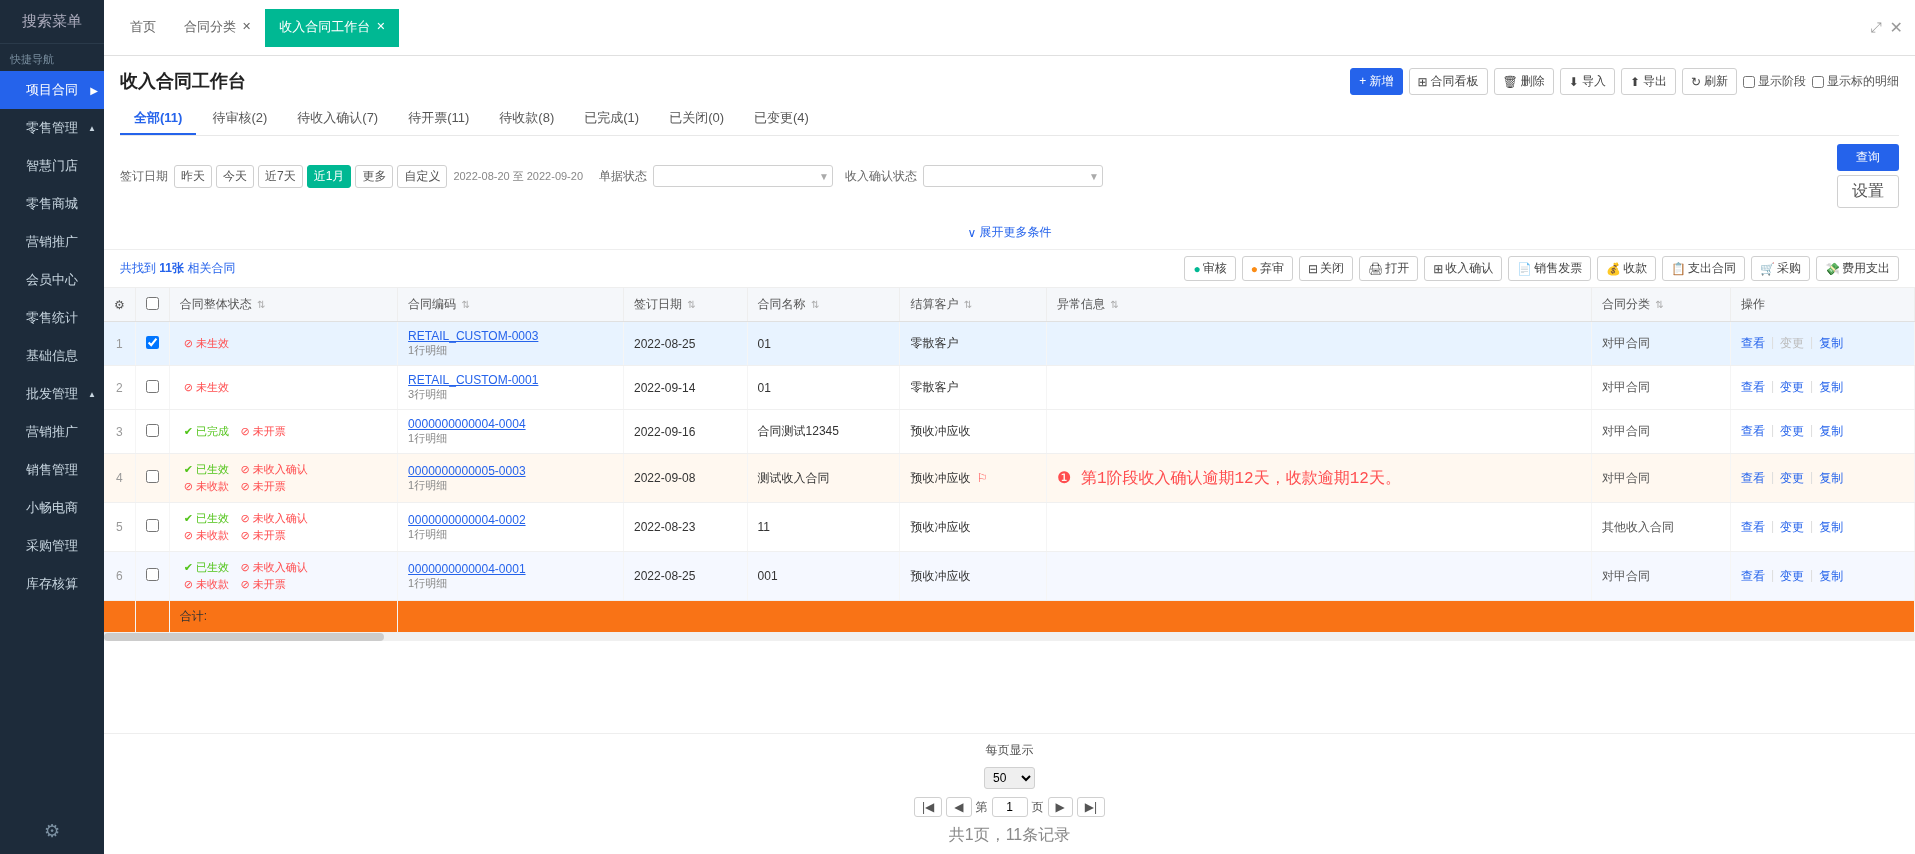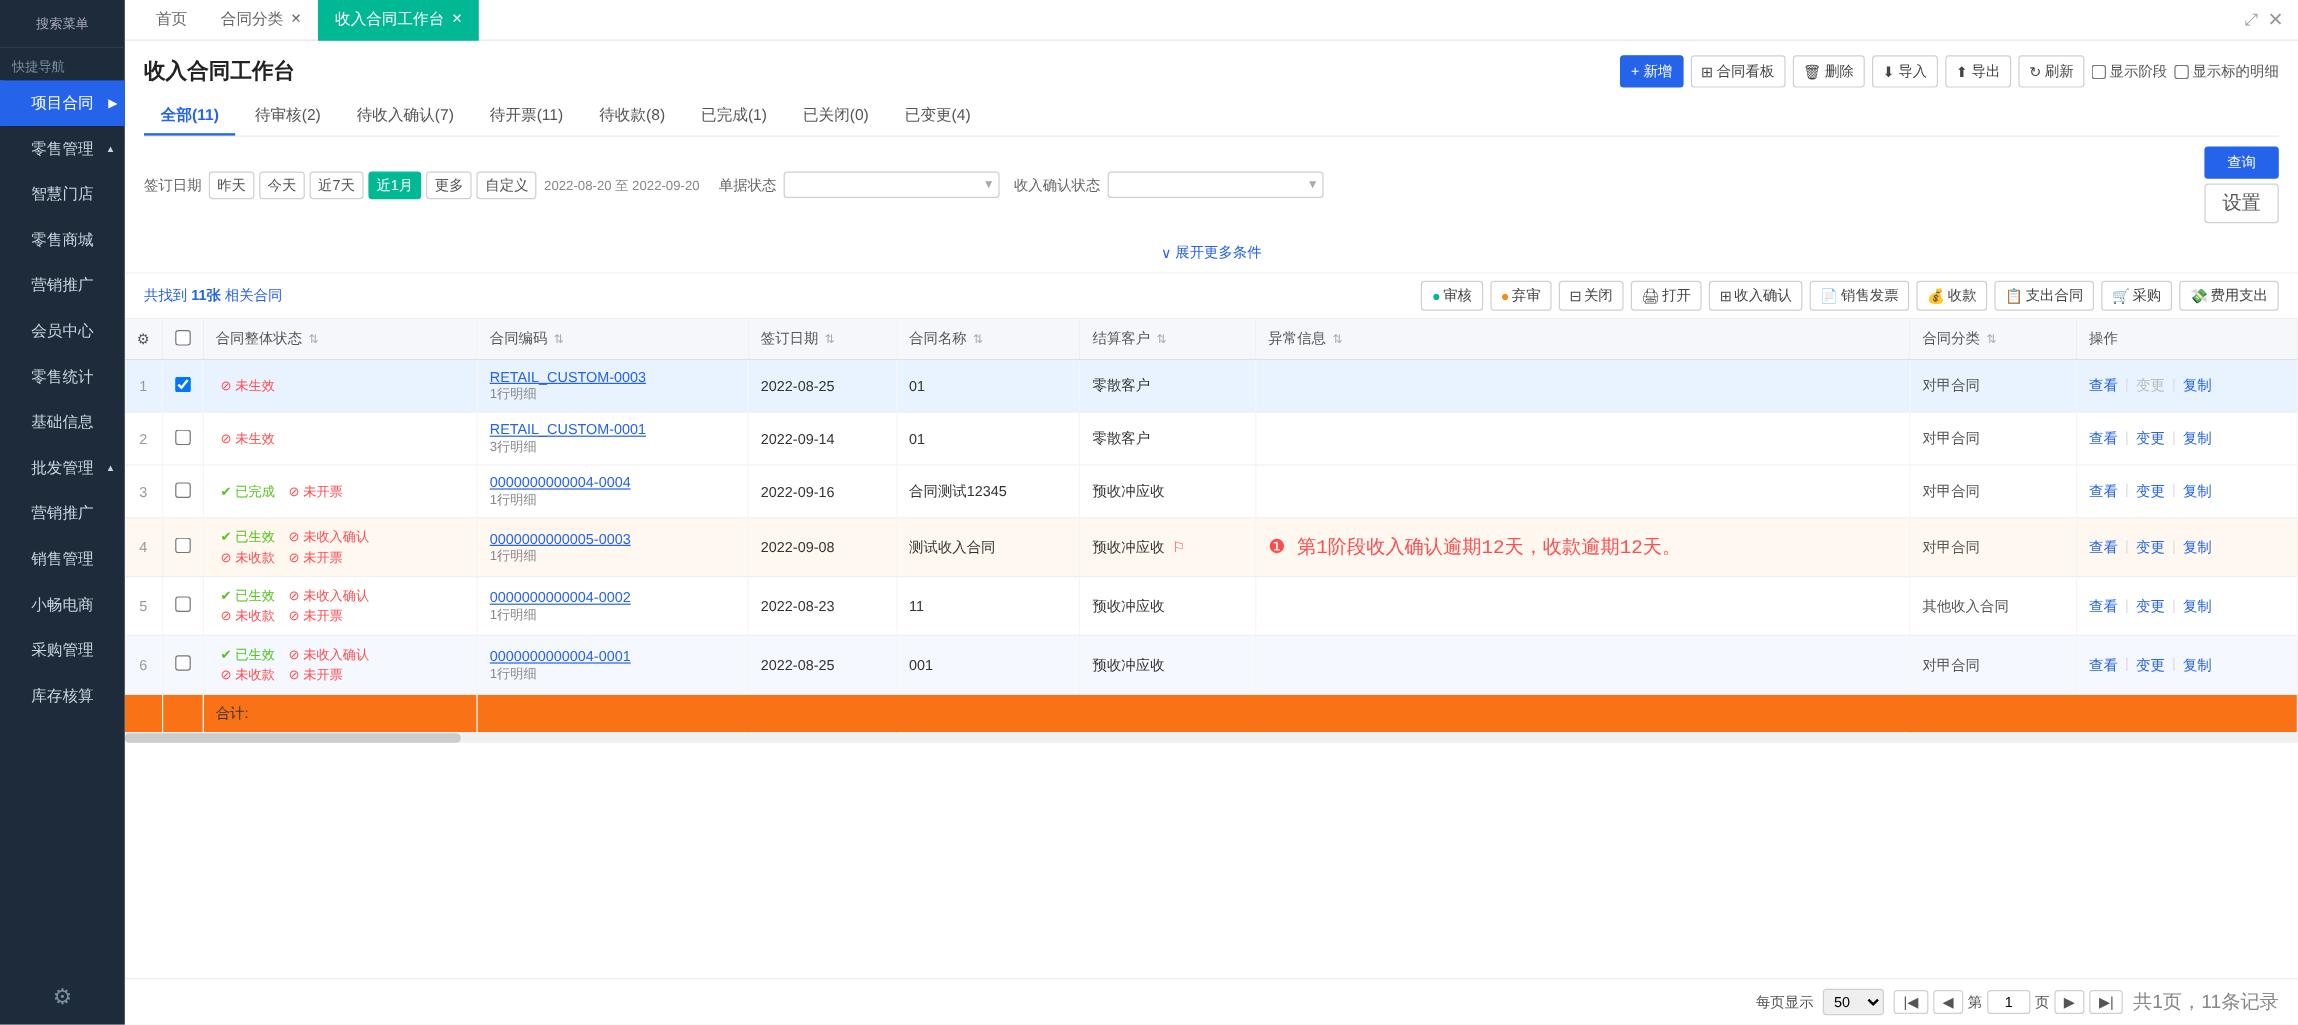--- a/index.html
+++ b/index.html
@@ -1,31 +1,31 @@
 <!DOCTYPE html>
 <html><head>
   <meta charset="utf-8">
   <style>
     * { box-sizing: border-box; margin: 0; padding: 0; }
     body { font-family: 'Microsoft YaHei', Arial, sans-serif; font-size: 12px; background: #f0f2f5; color: #333; display: flex; height: 854px; overflow: hidden; }
 
     
     .sidebar { width: 104px; background: #1d2b3a; display: flex; flex-direction: column; height: 100%; flex-shrink: 0; }
-    .sidebar-search { padding: 12px 8px; color: #aab; font-size: 11px; cursor: pointer; text-align: center; border-bottom: 1px solid #2a3a4a; }
+    .sidebar-search { padding: 12px 8px; color: #aab; font-size: 15px; cursor: pointer; text-align: center; border-bottom: 1px solid #2a3a4a; }
     .sidebar-nav-label { color: #7a8fa0; font-size: 11px; padding: 8px 10px 4px; }
     .sidebar-item { color: #c8d6e0; font-size: 13px; padding: 10px 0; text-align: center; cursor: pointer; position: relative; }
     .sidebar-item.active { background: #2563eb; color: #fff; }
     .sidebar-item.has-arrow::after { content: '▲'; font-size: 8px; position: absolute; right: 8px; top: 50%; transform: translateY(-50%); }
     .sidebar-bottom { margin-top: auto; padding: 12px 0; text-align: center; color: #7a8fa0; font-size: 18px; cursor: pointer; }
 
     
     .main { flex: 1; display: flex; flex-direction: column; overflow: hidden; }
 
     
-    .top-tabs { background: #fff; display: flex; align-items: center; border-bottom: 1px solid #e0e0e0; padding: 0 12px; height: 34px; flex-shrink: 0; }
+    .top-tabs { background: #fff; display: flex; align-items: center; border-bottom: 1px solid #e0e0e0; padding: 0 12px; height: 56px; flex-shrink: 0; }
     .top-tab { padding: 0 14px; height: 38px; display: flex; align-items: center; font-size: 13px; color: #666; cursor: pointer; border-bottom: 2px solid transparent; }
     .top-tab.active { background: #00b893; color: #fff; border-bottom: 2px solid #00b893; }
     .top-tab .close-btn { margin-left: 6px; font-size: 11px; cursor: pointer; }
     .top-tab-home { color: #666; }
     .top-bar-right { margin-left: auto; display: flex; align-items: center; gap: 8px; }
     .top-bar-close { font-size: 16px; cursor: pointer; color: #999; }
     .top-bar-resize { font-size: 14px; cursor: pointer; color: #999; }
 
     
     .page-header { background: #fff; padding: 12px 16px 0 16px; flex-shrink: 0; }
@@ -76,21 +76,21 @@
     .op-btn { color: #2563eb; cursor: pointer; font-size: 12px; }
     .op-btn.disabled { color: #bbb; cursor: default; }
     .op-sep { color: #ddd; }
     .error-msg { color: #ff4d4f; font-size: 16px; font-family: Liberation Mono, monospace; }
     .col-type { color: #555; }
 
     
     .summary-row td { background: #f97316; font-weight: 500; }
 
     
-    .table-footer { background: #fff; border-top: 1px solid #eee; padding: 8px 16px; display: flex; align-items: center; justify-content: flex-end; gap: 8px; flex-shrink: 0; font-size: 12px; color: #555; }
+    .table-footer { background: #fff; border-top: 1px solid #eee; padding: 8px 16px; display: flex; align-items: center; justify-content: flex-end; gap: 8px; flex-shrink: 0; font-size: 12px; color: #555; flex-direction: column; }
     .page-size-select { border: 1px solid #d0d0d0; border-radius: 3px; padding: 2px 4px; font-size: 12px; }
     .page-nav { display: flex; align-items: center; gap: 4px; }
     .page-nav-btn { border: 1px solid #d0d0d0; background: #fff; border-radius: 3px; padding: 2px 7px; cursor: pointer; font-size: 12px; color: #555; }
     .page-nav-btn:disabled { color: #ccc; cursor: default; }
     .page-input { border: 1px solid #d0d0d0; border-radius: 3px; width: 36px; padding: 2px 4px; text-align: center; font-size: 12px; }
     .total-info { color: #888; font-size: 16px; }
 
     .th-icon { font-size: 10px; color: #aaa; margin-left: 2px; }
     .gear-col { width: 30px; text-align: center; }
     .check-col { width: 30px; text-align: center; }

